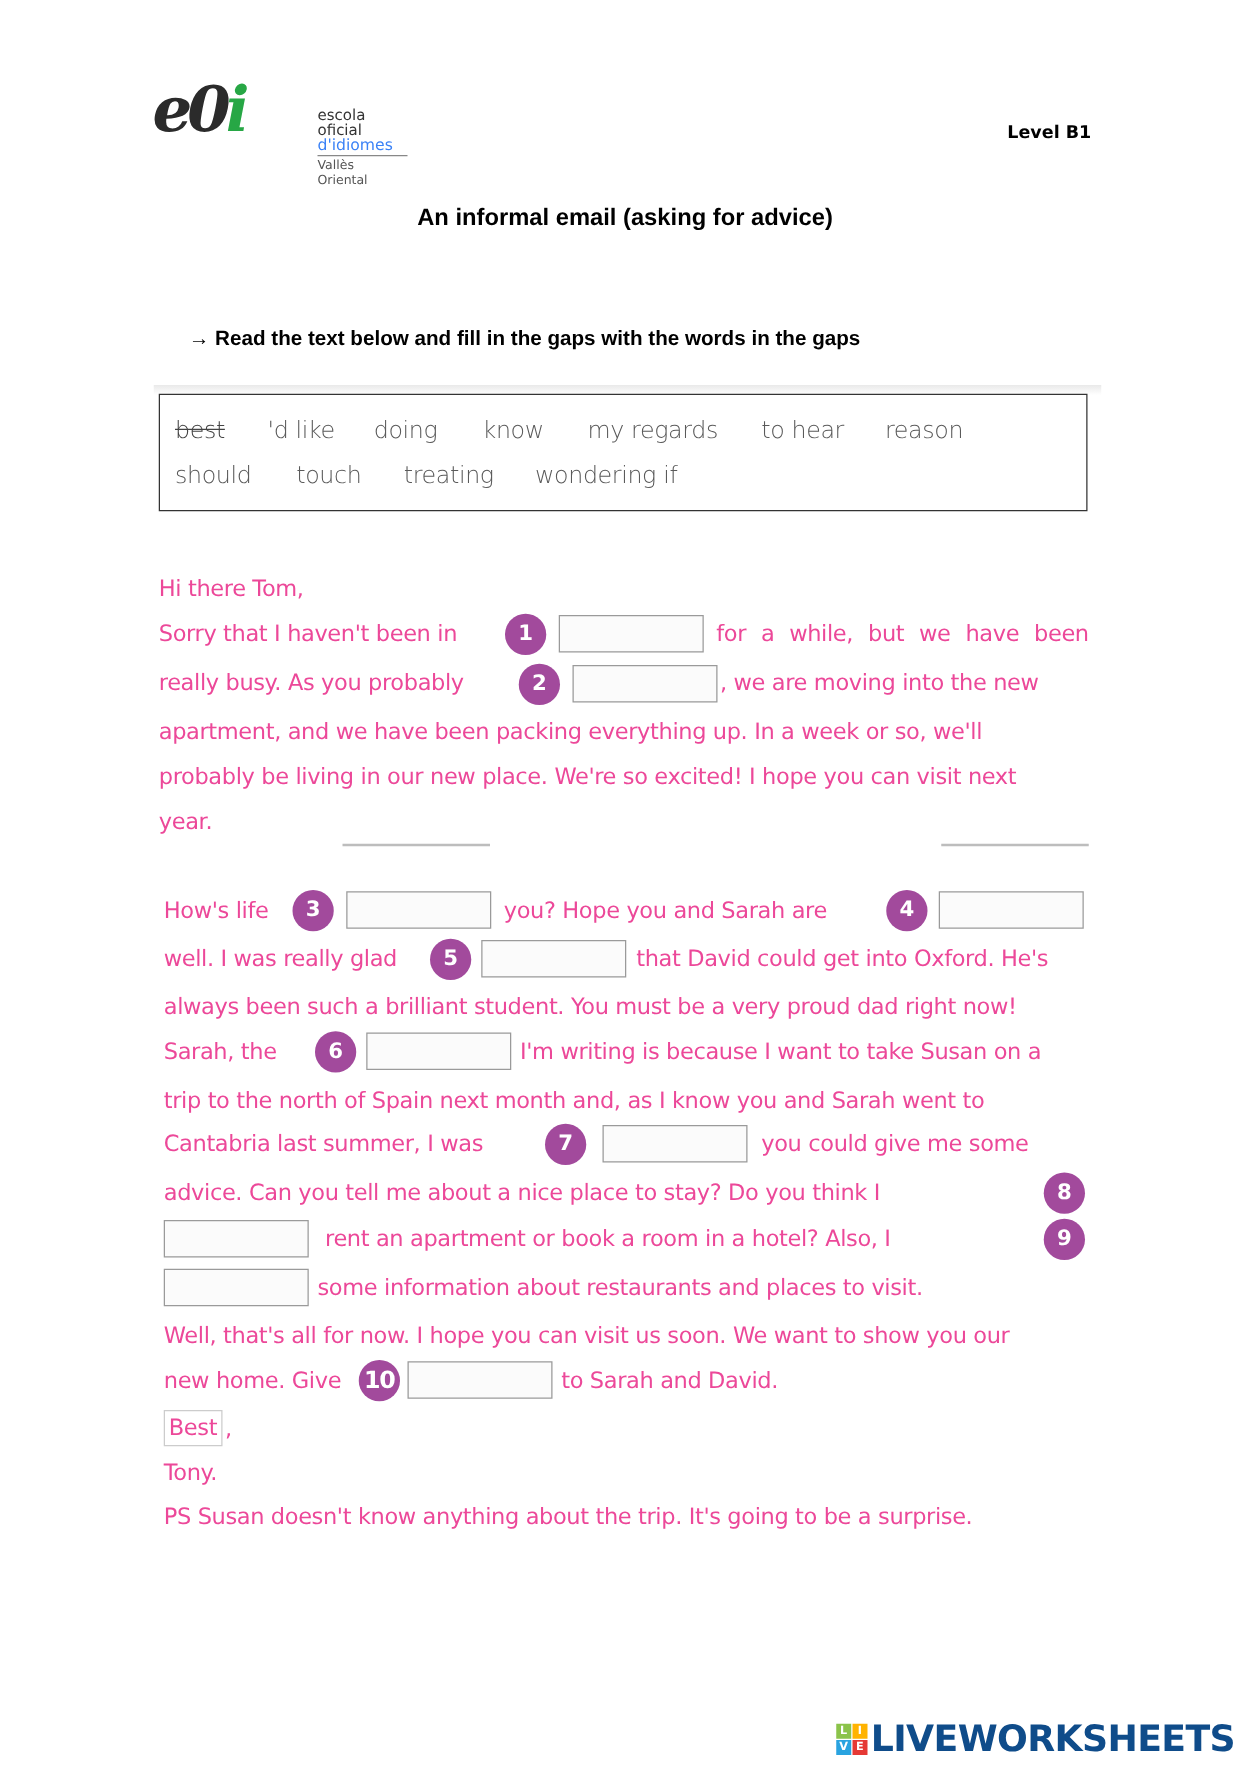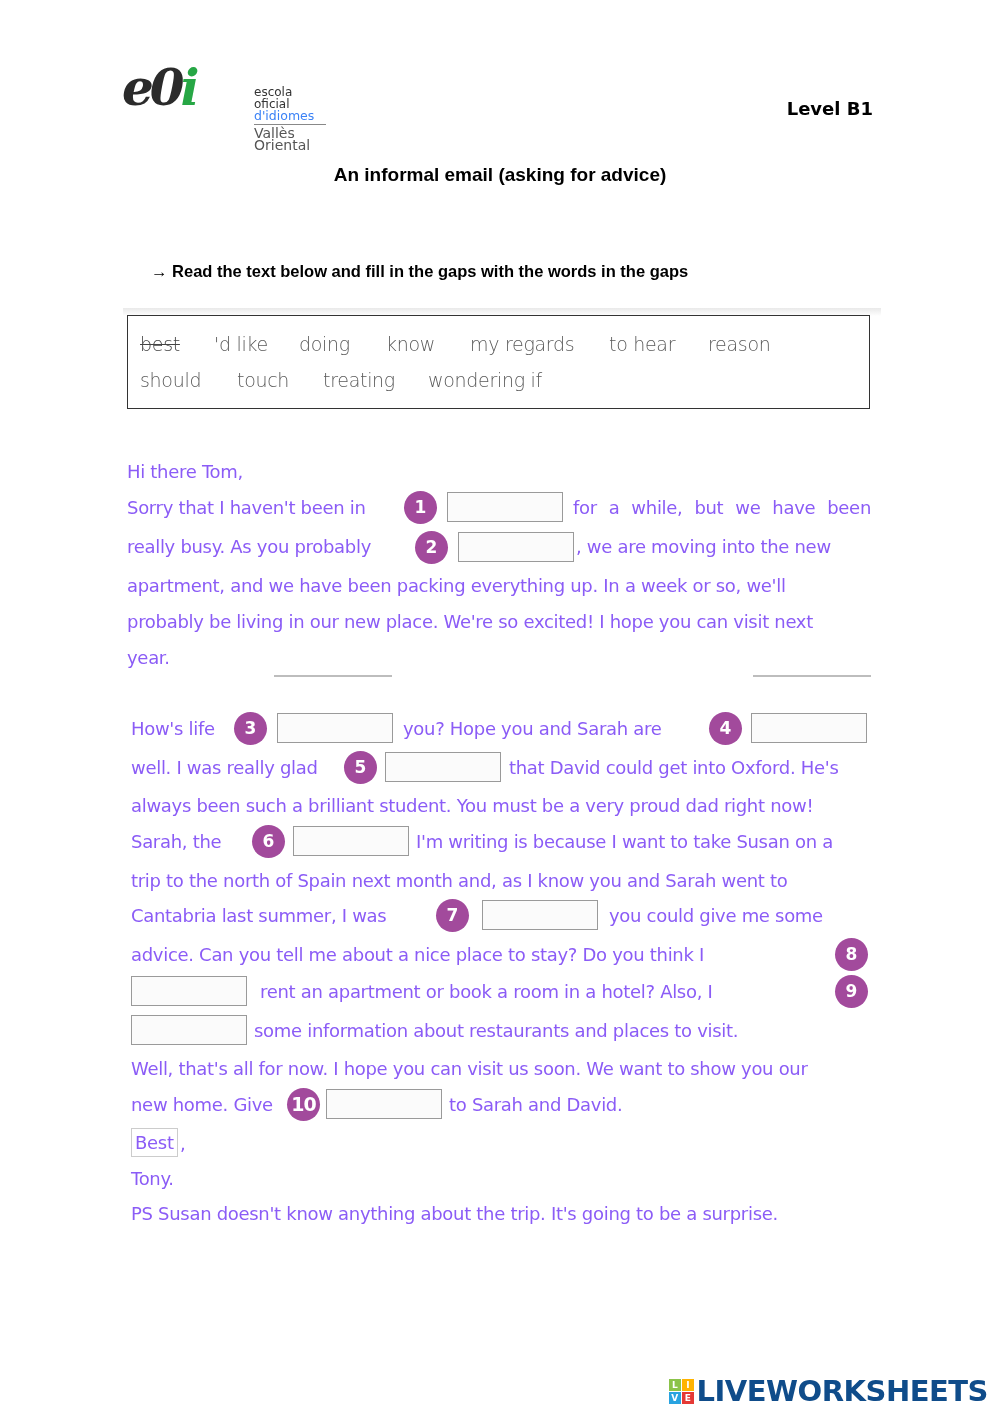--- a/index.html
+++ b/index.html
@@ -3,29 +3,29 @@
 <meta charset="utf-8">
 <style>
   html, body { margin:0; padding:0; background:#ffffff; }
   body { width:1000px; height:1414px; position:relative; overflow:hidden; font-family:"Liberation Sans", sans-serif; color:#000; }
   .abs { position:absolute; }
   .logo { left:122px; top:60px; width:200px; height:60px; }
   .logo-mark { position:absolute; left:0; top:2px; font-family:"DejaVu Serif", serif; font-style:italic; font-weight:bold; font-size:50px; color:#2b2b2b; letter-spacing:-4px; line-height:52px; }
   .logo-mark .v { color:#27a745; }
   .logo-text { position:absolute; left:132px; top:14px; font-size:12px; line-height:12px; color:#333; font-family:"DejaVu Sans", sans-serif;margin-top:12px; }
   .logo-text .green { color:#3b82f6; font-size:12.5px; }
-  .logo-text .sub { font-size:14px; color:#555; border-top:1px solid #888; padding-top:2px; margin-top:2px; display:inline-block; width:72px; }
-  .level { right:127px; top:98px; font-family:"DejaVu Sans", sans-serif; font-weight:bold; font-size:18px;margin-left:12px; }
+  .logo-text .sub { font-size:10px; color:#555; border-top:1px solid #888; padding-top:2px; margin-top:2px; display:inline-block; width:72px; }
+  .level { right:127px; top:98px; font-family:"DejaVu Sans", sans-serif; font-weight:bold; font-size:14px;margin-left:12px; }
   .title { left:0; width:1000px; top:164px; text-align:center; font-weight:bold; font-size:19px; }
   .instr { left:120px; top:262px; font-weight:bold; font-size:16.5px;margin-left:31px; }
   .shadowbar { left:123px; top:308px; width:758px; height:8px; background:linear-gradient(#e9e9e9,#ffffff); }
   .wordbox { left:127px; top:315px; width:743px; height:94px; border:1.5px solid #333; box-sizing:border-box; }
   .word { position:absolute; font-family:"DejaVu Sans", sans-serif; font-size:19px; color:#5a5a5a; font-weight:300; letter-spacing:-0.3px; }
   .word.struck { text-decoration:line-through; color:#444; }
-  .line { position:absolute; font-family:"DejaVu Sans", sans-serif; font-size:18px; color:#8b5cf6; white-space:nowrap; letter-spacing:-0.3px; }
+  .line { position:absolute; font-family:"DejaVu Sans", sans-serif; font-size:18px; color:#ec4899; white-space:nowrap; letter-spacing:-0.3px; }
   .gap { position:absolute; width:116px; height:30px; border:1.5px solid #9a9a9a; background:#fbfbfb; box-sizing:border-box; }
   .num { position:absolute; width:33px; height:33px; border-radius:50%; background:#a24a9c; color:#fff; font-family:"DejaVu Sans", sans-serif; font-weight:bold; font-size:17px; text-align:center; line-height:33px; }
   .num.sm { font-size:19px; letter-spacing:-1px; }
   .rule { position:absolute; height:1.5px; background:#bdbdbd; }
   .bestbox { position:absolute; border:1px solid #ccc; padding:0 3px; }
   .lw { right:12px; top:1374px; font-family:"DejaVu Sans", sans-serif; font-weight:bold; font-size:29px; color:#0f4c8a; letter-spacing:-0.5px; display:flex; align-items:center; gap:3px; }
   .lw-icon { display:grid; grid-template-columns:12px 12px; grid-template-rows:12px 12px; gap:1px; }
   .lw-icon span { font-size:9px; color:#fff; text-align:center; line-height:12px; font-weight:bold; }
 </style>
 </head>

